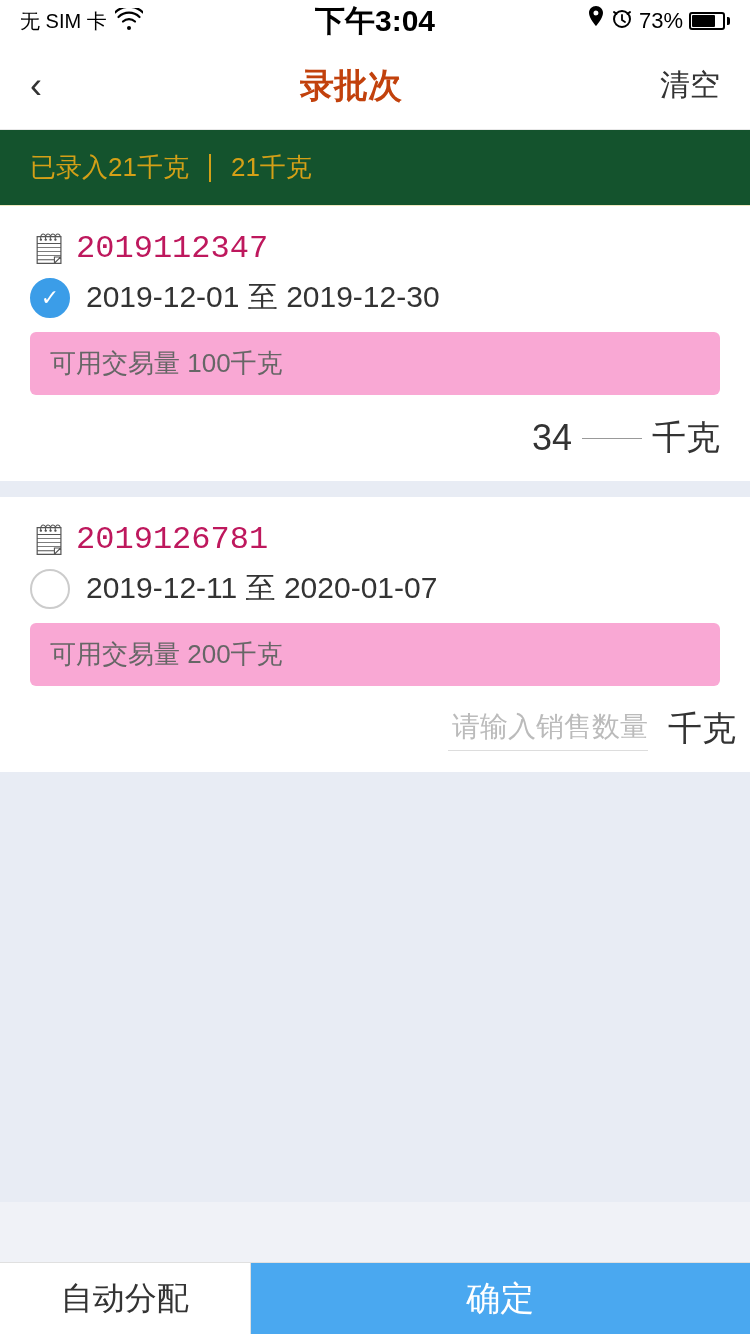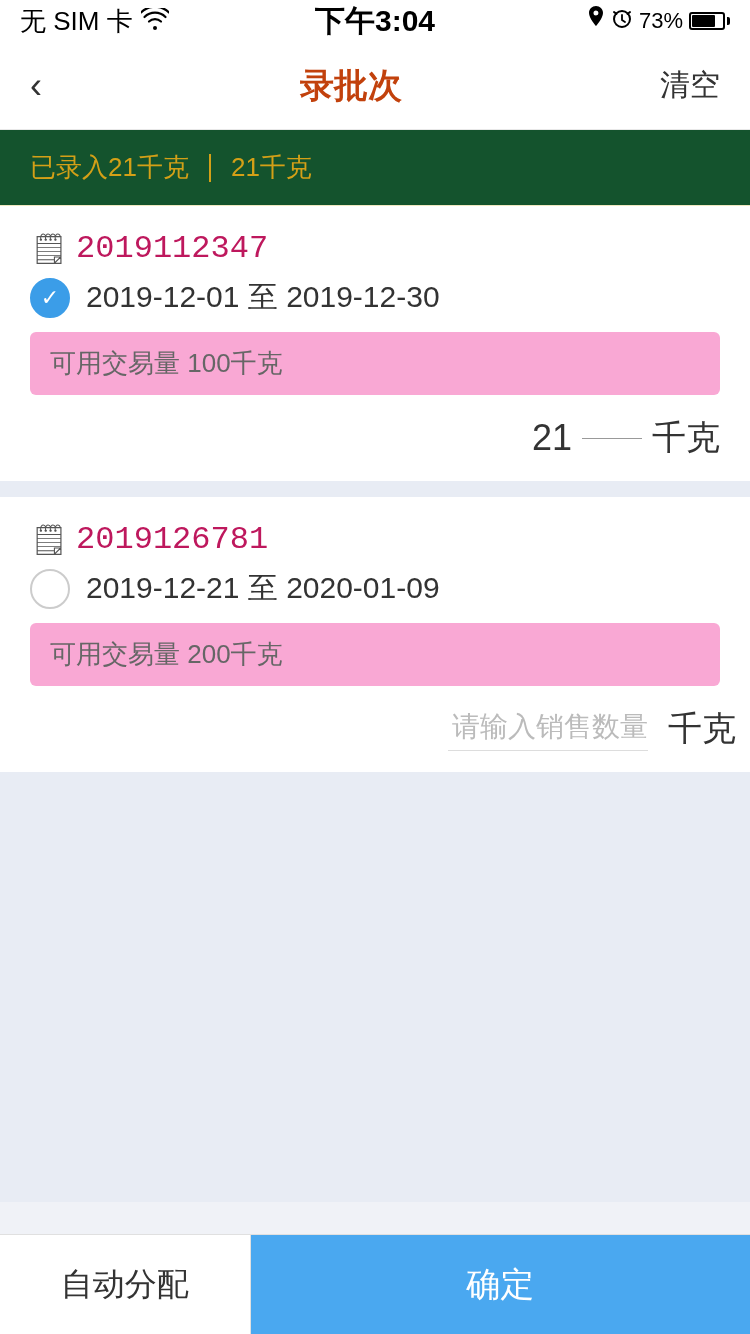--- a/index.html
+++ b/index.html
@@ -21,21 +21,21 @@
       align-items: center;
       justify-content: space-between;
       padding: 0 20px;
       font-size: 24px;
       color: #000;
     }
     .status-left {
       display: flex;
       align-items: center;
       gap: 8px;
-      font-size: 26px;
+      font-size: 20px;
     }
     .status-center {
       font-size: 30px;
       font-weight: 600;
       position: absolute;
       left: 50%;
       transform: translateX(-50%);
     }
     .status-right {
       display: flex;
@@ -246,21 +246,21 @@
       flex: 1;
       min-height: 430px;
     }
 
     
     .bottom-bar {
       position: fixed;
       bottom: 0;
       left: 0;
       width: 750px;
-      height: 100px;
+      height: 72px;
       display: flex;
       background: #4d7c0f;
       border-top: 1px solid #e0e0e0;
     }
     .btn-auto {
       flex: 1;
       display: flex;
       align-items: center;
       justify-content: center;
       font-size: 32px;
@@ -350,38 +350,38 @@
         <div class="radio-circle checked">
           <span class="radio-check">✓</span>
         </div>
         <span class="batch-date">2019-12-01 至 2019-12-30</span>
       </div>
       <div class="batch-available">可用交易量 100千克</div>
     </div>
 
     <div class="quantity-row">
       <div class="quantity-input-wrapper">
-        <span class="quantity-value">21</span>
+        <span class="quantity-value">34</span>
         <span style="border-bottom:1.5px solid #999;width:60px;"></span>
         <span class="quantity-unit">千克</span>
       </div>
     </div>
   </div>
 
   <div class="section-sep"></div>
 
   <div class="batch-card">
     <div class="batch-card-inner">
       <div class="batch-id-row">
         <span class="batch-doc-icon">🗒</span>
         <span class="batch-id">2019126781</span>
       </div>
       <div class="batch-date-row">
         <div class="radio-circle"></div>
-        <span class="batch-date">2019-12-21 至 2020-01-09</span>
+        <span class="batch-date">2019-12-11 至 2020-01-07</span>
       </div>
       <div class="batch-available">可用交易量 200千克</div>
     </div>
 
     <div class="quantity-placeholder-row">
       <div class="qty-underline">
         <span class="qty-placeholder-text">请输入销售数量</span>
       </div>
       <span class="qty-unit-label">千克</span>
     </div>

